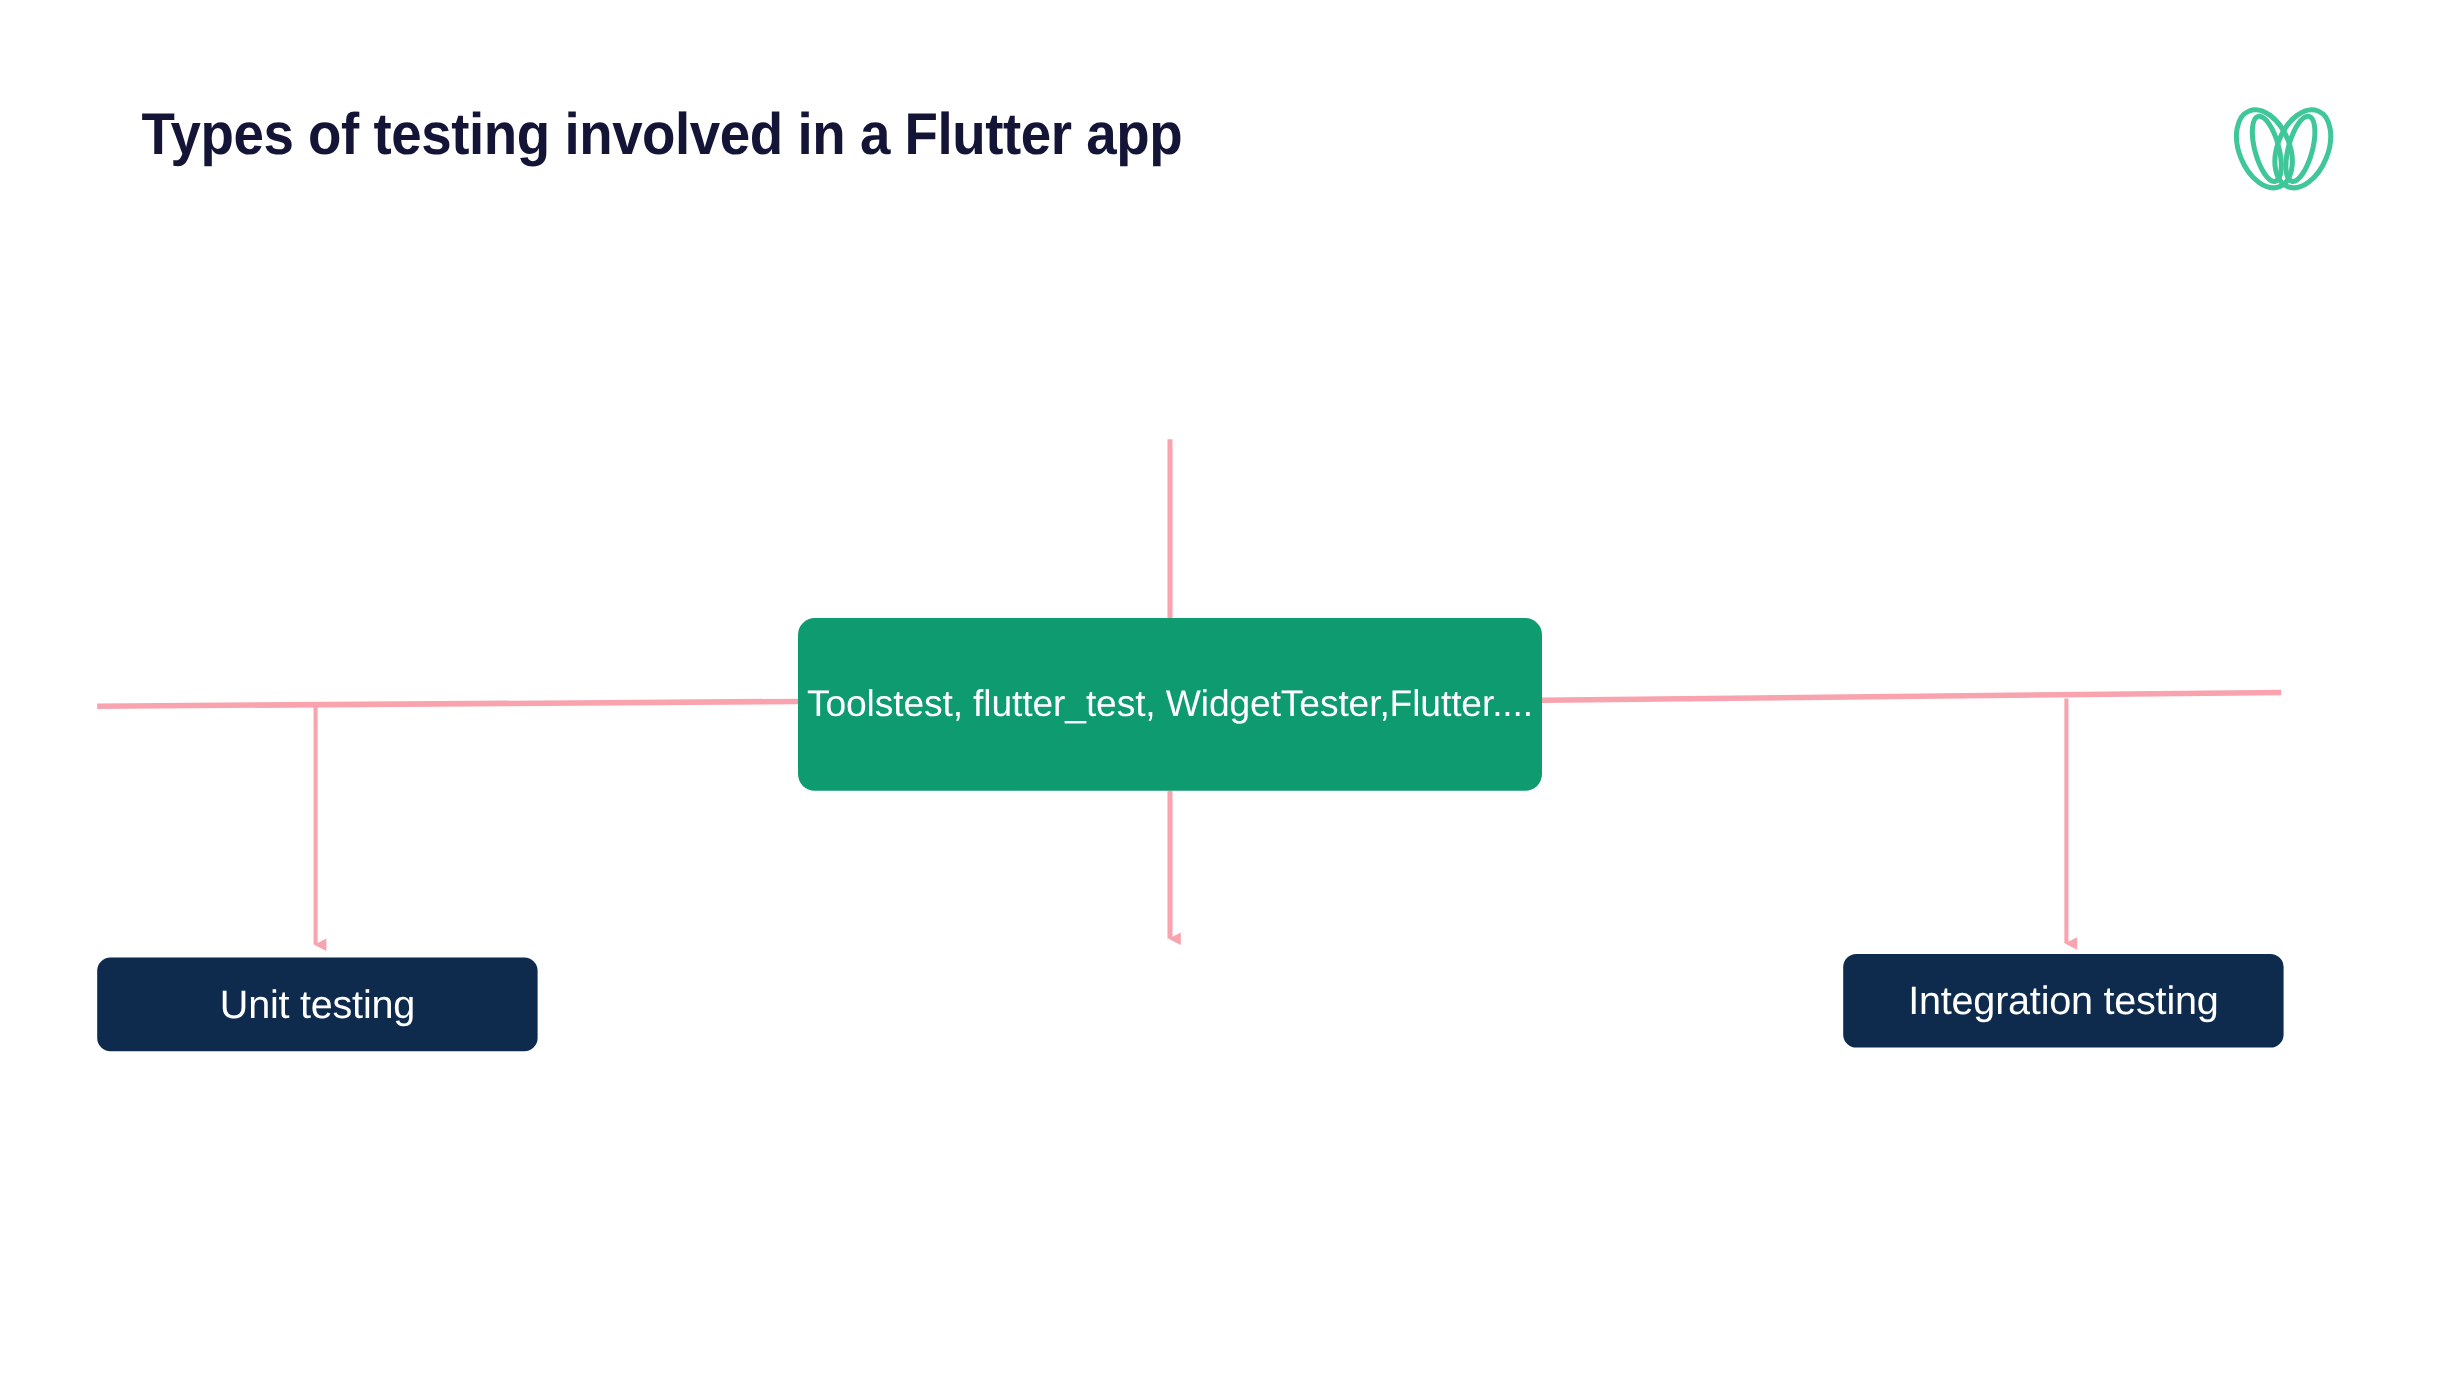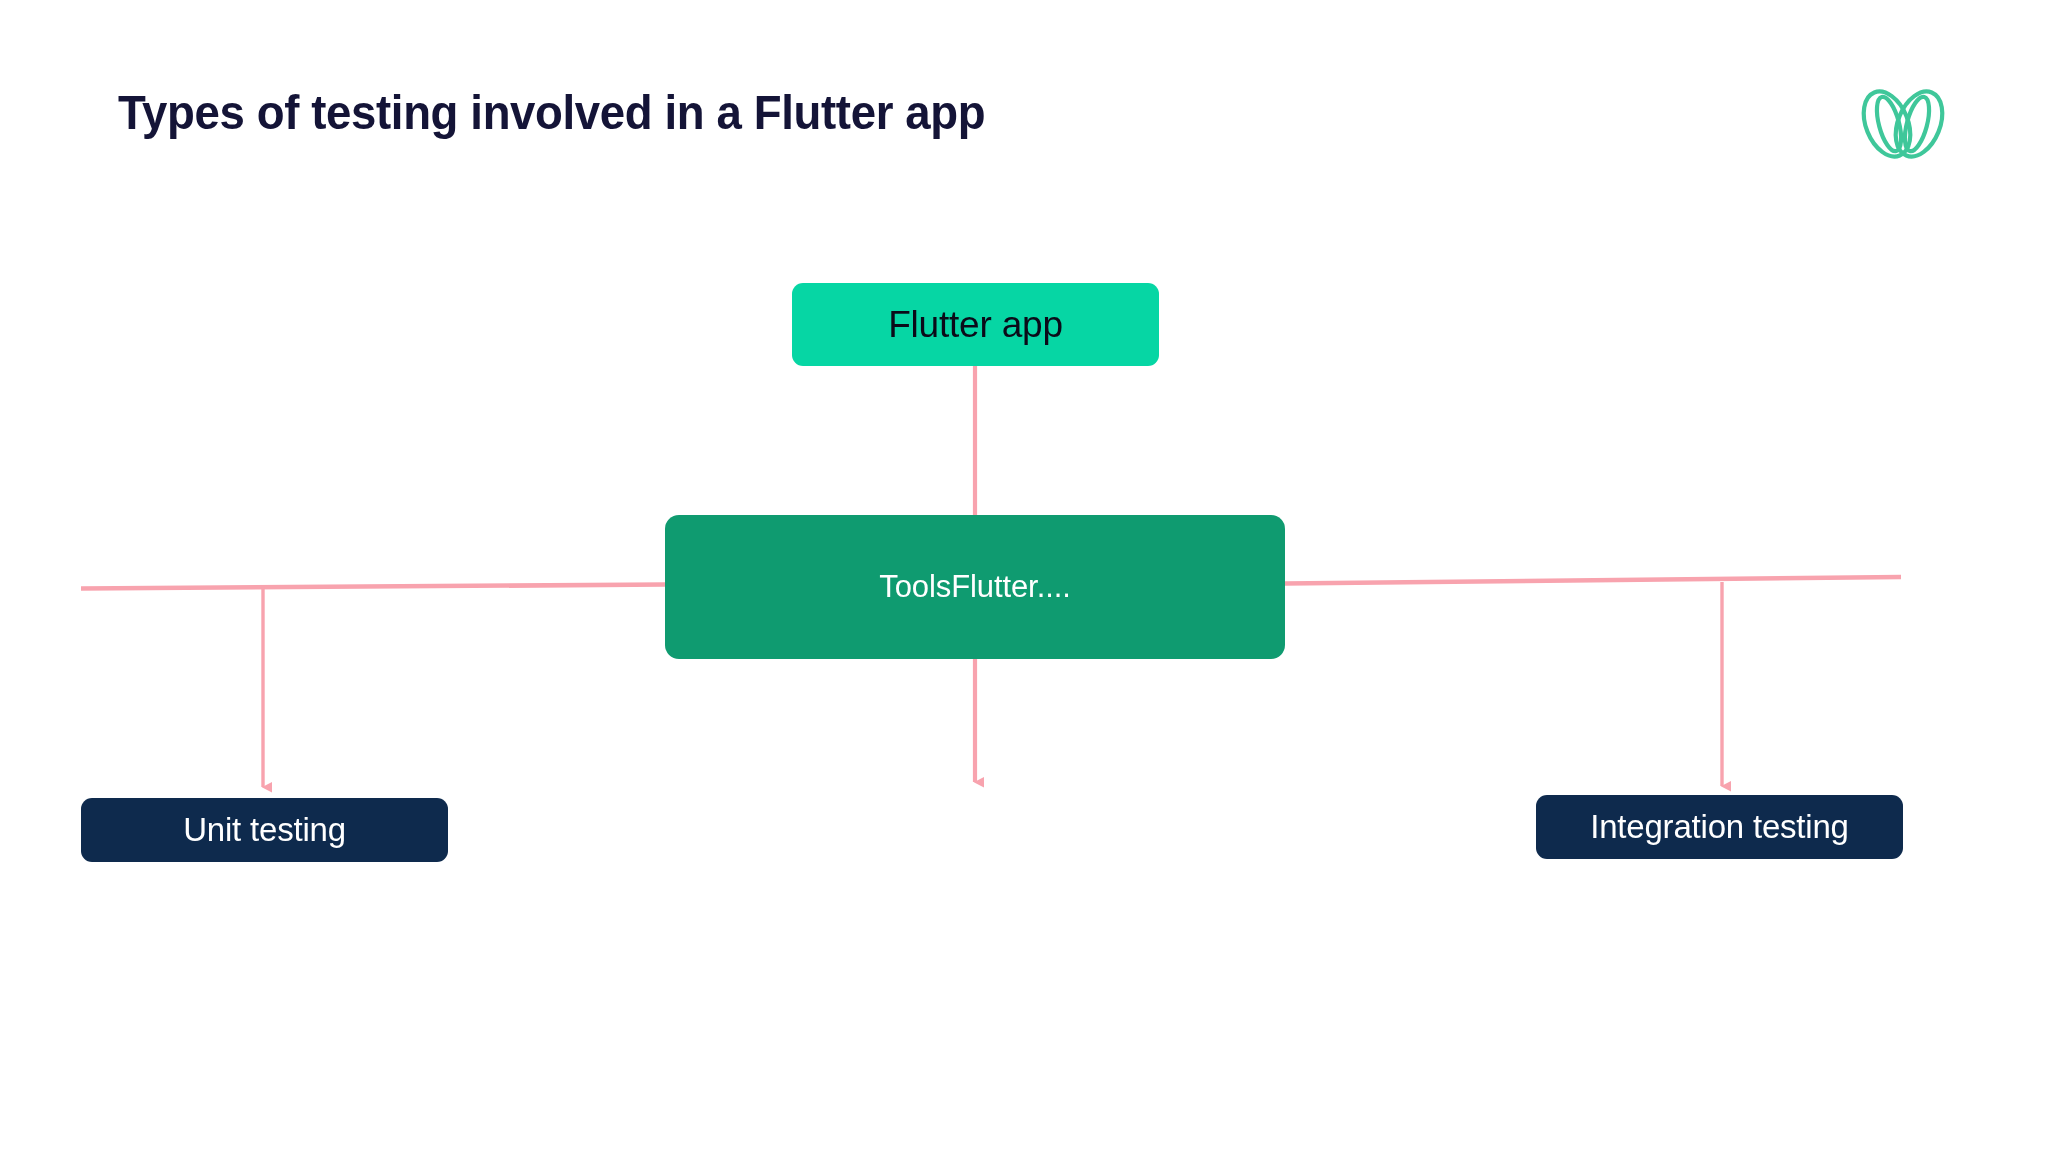--- a/index.html
+++ b/index.html
@@ -94,21 +94,21 @@
   }
   .node-tools .node-text {
     font-size: 31px;
     color: #ffffff;
     letter-spacing: -0.1px;
     line-height: 1.28;
   }
 
   .node-leaf {
     top: 795px;
-    height: 64px;
+    height: 78px;
     background: #0E2A4D;
     border-radius: 11px;
   }
   .node-leaf .node-text {
     font-size: 33px;
     color: #ffffff;
     letter-spacing: -0.2px;
   }
 
   .node-unit {
@@ -158,26 +158,24 @@
     <line x1="81" y1="588.5" x2="665" y2="584.5" stroke="#F8A3AE" stroke-width="4.6"></line>
     <line x1="1285" y1="583.5" x2="1901" y2="577" stroke="#F8A3AE" stroke-width="4.6"></line>
 
     <line x1="263" y1="587" x2="263" y2="787" stroke="#F8A3AE" stroke-width="3.4" marker-end="url(#arrow-pink)"></line>
 
     <line x1="975" y1="659" x2="975" y2="782" stroke="#F8A3AE" stroke-width="4.2" marker-end="url(#arrow-pink)"></line>
 
     <line x1="1722" y1="582" x2="1722" y2="786" stroke="#F8A3AE" stroke-width="3.4" marker-end="url(#arrow-pink)"></line>
   </svg>
 
-  <div class="node node-root">
-    <span class="node-text">Flutter app</span>
-  </div>
 
   <div class="node node-tools">
     <span class="node-text">Tools</span>
+    <span class="node-text">test, flutter_test, WidgetTester,</span>
     <span class="node-text">Flutter....</span>
   </div>
 
   <div class="node node-leaf node-unit">
     <span class="node-text">Unit testing</span>
   </div>
 
 
   <div class="node node-leaf node-integration">
     <span class="node-text">Integration testing</span>

